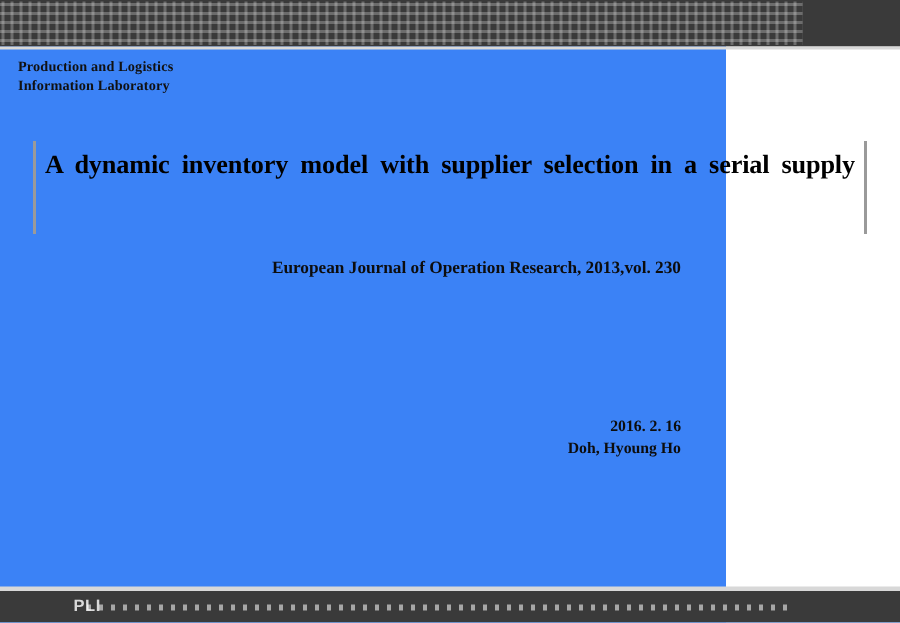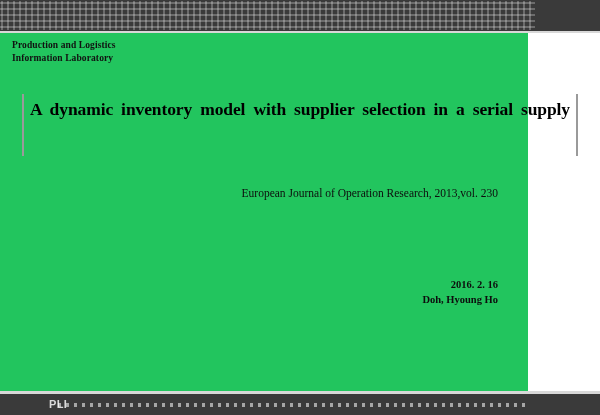--- a/index.html
+++ b/index.html
@@ -10,23 +10,23 @@
     width: 600px;
     height: 415px;
     background: #ffffff;
     font-family: "Liberation Serif", serif;
     overflow: hidden;
     position: relative;
   }
 
   .slide {
     position: relative;
-    width: 528px;
+    width: 484px;
     height: 415px;
-    background: #22c55e;
+    background: #3b82f6;
   }
 
   
   .top-bar {
     position: absolute;
     left: 0;
     top: 0;
     width: 600px;
     height: 31px;
     background: #3a3a3a;
@@ -98,24 +98,24 @@
     color: #000000;
     letter-spacing: -0.1px;
   }
   .title-line-1 { text-align: justify; text-align-last: justify; white-space: nowrap; }
   .title-line-2 { text-align: center; }
 
   
   .journal-block {
     position: absolute;
     right: 30px;
-    top: 184px;
+    top: 170px;
     text-align: left;
     font-size: 11.5px;
-    font-weight: normal;
+    font-weight: bold;
     line-height: 18px;
     color: #0d0d0d;
   }
   .journal-block div { white-space: nowrap; }
 
   
   .date-block {
     position: absolute;
     right: 30px;
     top: 277px;

